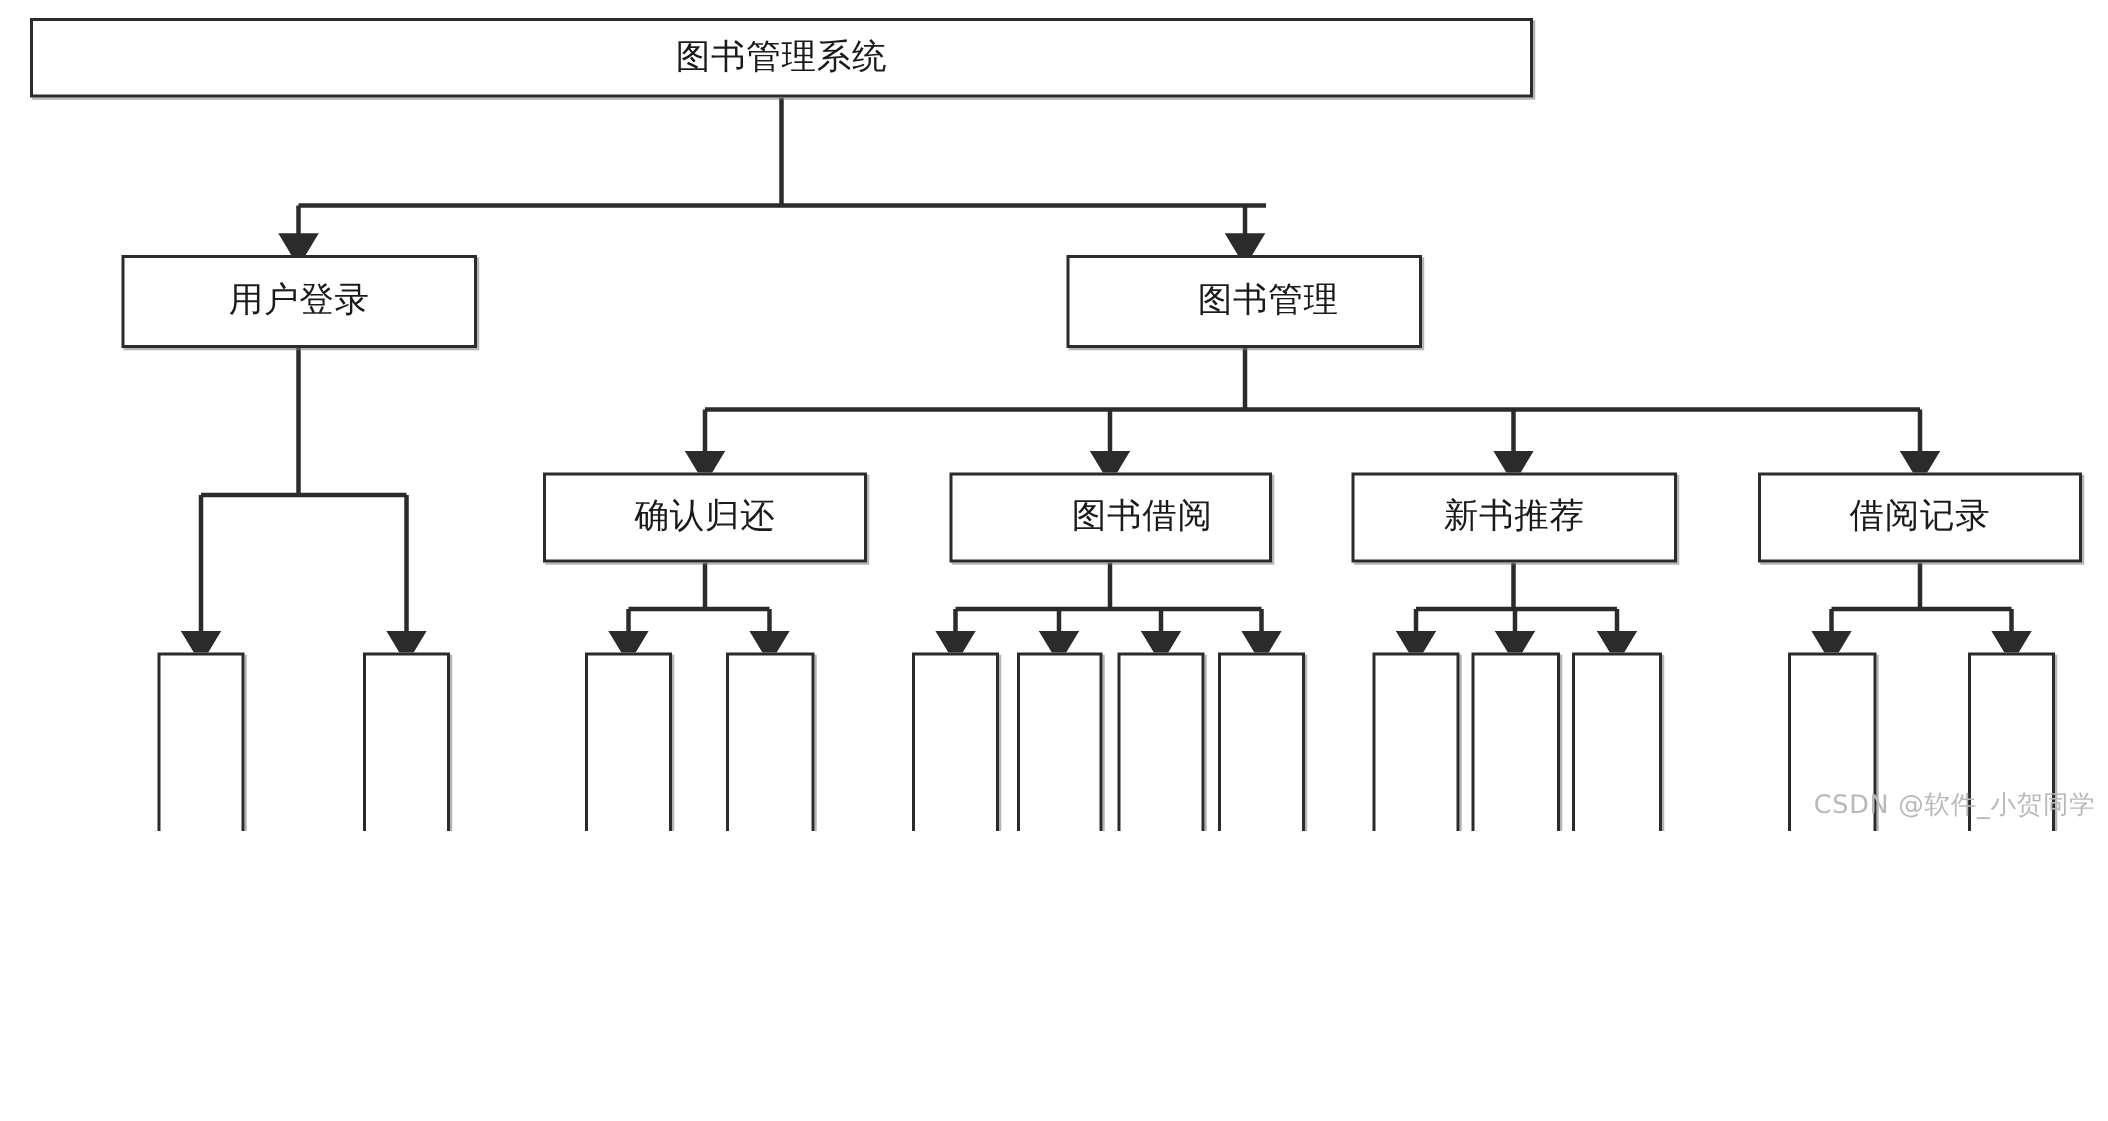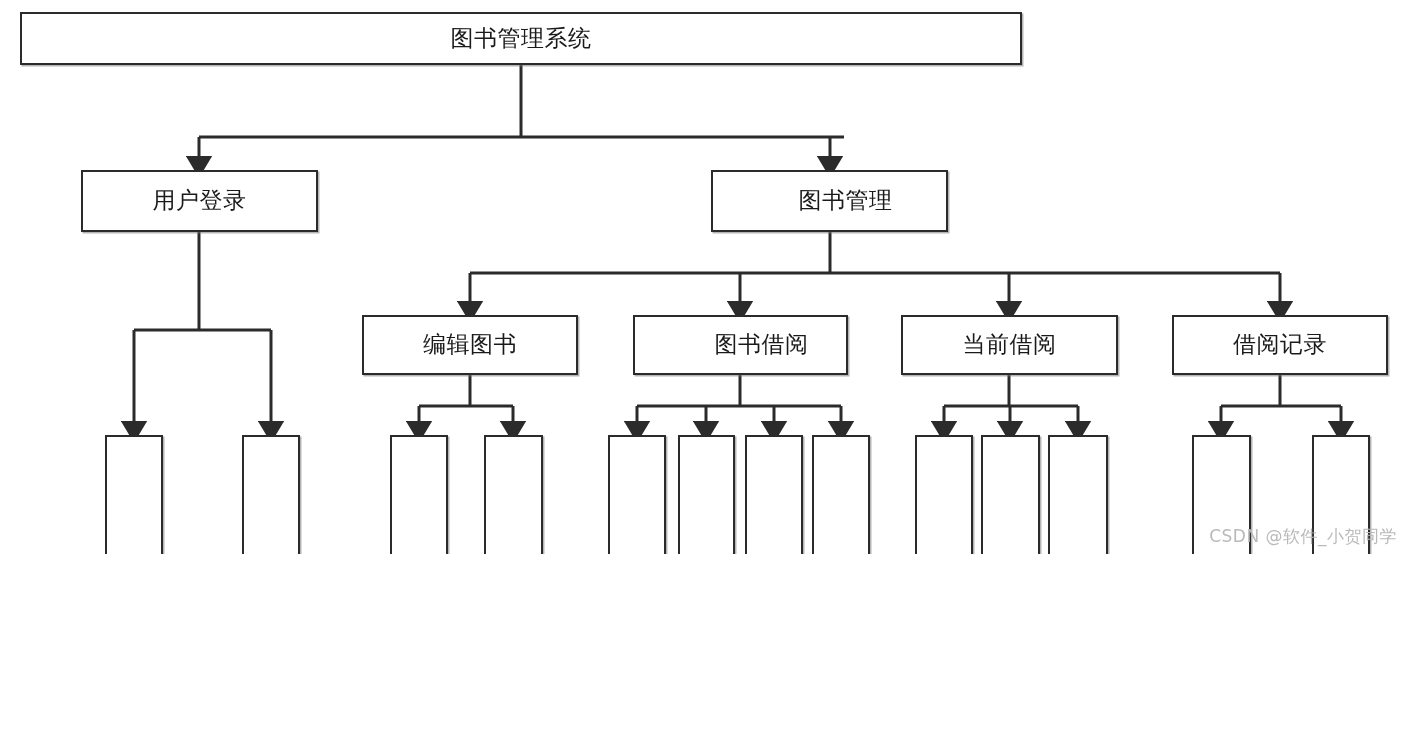--- a/index.html
+++ b/index.html
@@ -133,27 +133,27 @@
   </div>
 
   <div class="node node-h" style="left: 81px; top: 170px; width: 237px; height: 62px; border-color: rgb(43, 43, 43); background: rgb(255, 255, 255); color: rgb(26, 26, 26);">
     <span class="node-label">用户登录</span>
   </div>
   <div class="node node-h" style="left: 711px; top: 170px; width: 237px; height: 62px; border-color: rgb(43, 43, 43); background: rgb(255, 255, 255); color: rgb(26, 26, 26); padding-left: 32px;">
     <span class="node-label">图书管理</span>
   </div>
 
   <div class="node node-h" style="left: 362px; top: 315px; width: 216px; height: 60px; border-color: rgb(43, 43, 43); background: rgb(255, 255, 255); color: rgb(26, 26, 26);">
-    <span class="node-label">编辑图书</span>
+    <span class="node-label">确认归还</span>
   </div>
   <div class="node node-h" style="left: 633px; top: 315px; width: 215px; height: 60px; border-color: rgb(43, 43, 43); background: rgb(255, 255, 255); color: rgb(26, 26, 26); padding-left: 42px;">
     <span class="node-label">图书借阅</span>
   </div>
   <div class="node node-h" style="left: 901px; top: 315px; width: 217px; height: 60px; border-color: rgb(43, 43, 43); background: rgb(255, 255, 255); color: rgb(26, 26, 26);">
-    <span class="node-label">当前借阅</span>
+    <span class="node-label">新书推荐</span>
   </div>
   <div class="node node-h" style="left: 1172px; top: 315px; width: 216px; height: 60px; border-color: rgb(43, 43, 43); background: rgb(255, 255, 255); color: rgb(26, 26, 26); align-items: center;">
     <span class="node-label">借阅记录</span>
   </div>
 
   <div class="node node-v" style="left: 105px; top: 435px; width: 58px; height: 299px; border-color: rgb(43, 43, 43); background: rgb(255, 255, 255); color: rgb(26, 26, 26);">
     <span class="node-label">用户登录</span>
   </div>
   <div class="node node-v" style="left: 242px; top: 435px; width: 58px; height: 299px; border-color: rgb(43, 43, 43); background: rgb(255, 255, 255); color: rgb(26, 26, 26);">
     <span class="node-label">注销登录</span>

